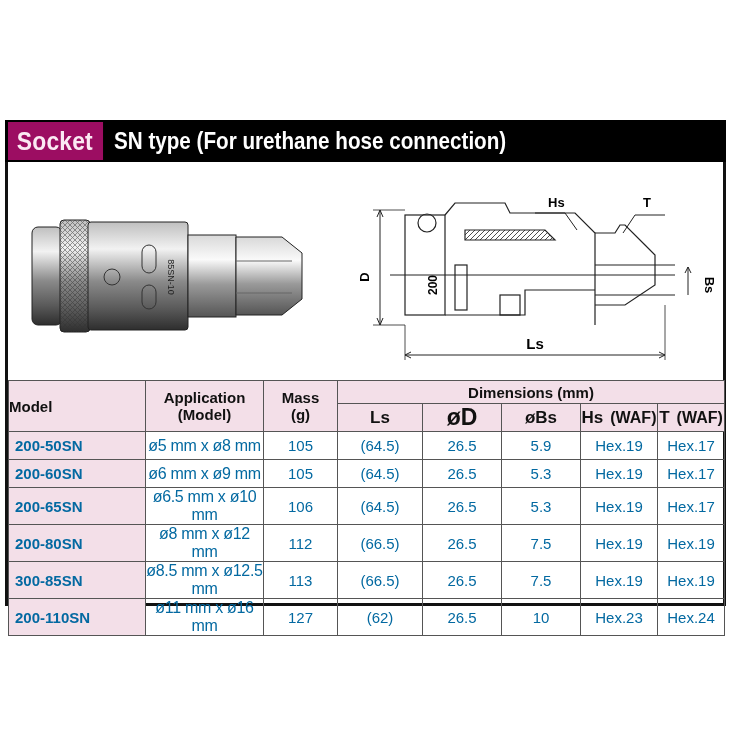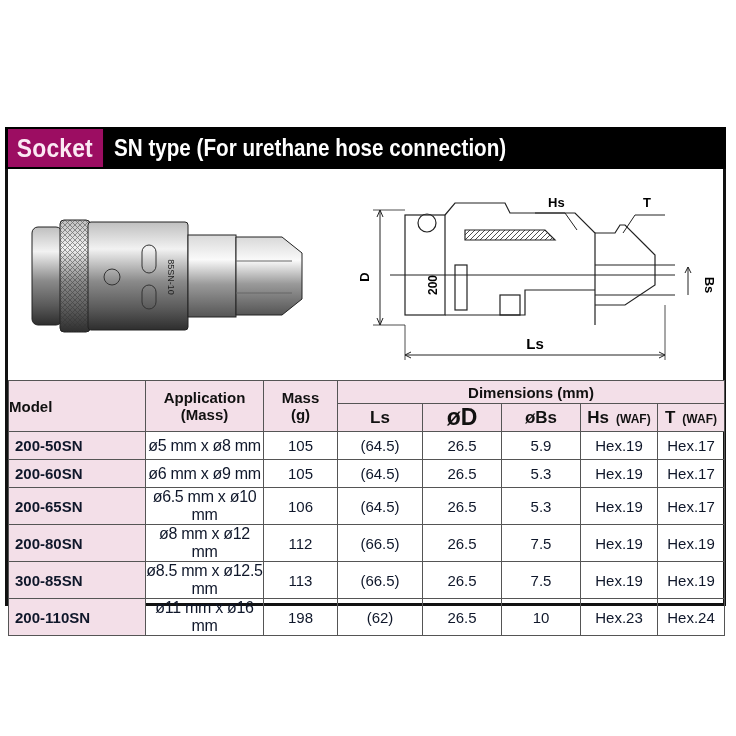--- a/index.html
+++ b/index.html
@@ -1,30 +1,30 @@
 <!DOCTYPE html>
 <html><head>
 <meta charset="utf-8">
 <style>
   html,body{margin:0;padding:0;background:#ffffff;}
   body{width:736px;height:736px;position:relative;overflow:hidden;font-family:"Liberation Sans",sans-serif;color:#111;}
   .frame{position:absolute;left:5px;top:128px;width:721px;height:478px;border-left:3px solid #111;border-right:3px solid #111;border-bottom:3px solid #111;box-sizing:border-box;}
-  .title-bar{position:absolute;left:5px;top:127px;width:721px;height:42px;background:#000;display:flex;align-items:center;}
+  .title-bar{position:absolute;left:5px;top:120px;width:721px;height:42px;background:#000;display:flex;align-items:center;}
   .title-tag{background:#9c0d62;color:#fbe9f3;height:38px;margin-left:3px;padding:0 12px 0 10px;display:flex;align-items:center;font-weight:bold;font-size:26px;letter-spacing:0.2px;transform:scaleX(0.88);transform-origin:left center;}
   .title-text{color:#fff;font-weight:bold;font-size:24px;margin-left:-2px;transform:scaleX(0.86);transform-origin:left center;white-space:nowrap;}
   .photo{position:absolute;left:30px;top:205px;width:285px;height:140px;}
   .drawing{position:absolute;left:345px;top:185px;width:380px;height:180px;}
   table{position:absolute;left:8px;top:380px;border-collapse:collapse;table-layout:fixed;}
   th,td{border:1px solid #555;padding:0;text-align:center;height:27px;}
   th{background:#f3dfe8;font-weight:bold;font-size:15px;}
   th.dim-group{height:22px;}
-  td{font-size:15px;color:#0f172a;margin-top:44px;}
+  td{font-size:15px;color:#0369a1;margin-top:44px;}
   td.model{background:#f3dfe8;font-weight:bold;text-align:left;padding-left:6px;font-size:15px;}
   td.app{font-size:16px;letter-spacing:-0.3px;}
-  .small{font-size:12px;margin-left:7px;}
+  .small{font-size:16px;margin-left:7px;}
   th.model-h{text-align:left;}
 </style>
 </head>
 <body>
 
 <div class="frame"></div>
 
 <div class="title-bar">
   <div class="title-tag">Socket</div>
   <div class="title-text">SN type (For urethane hose connection)</div>
@@ -116,21 +116,21 @@
       <col style="width:79px">
       <col style="width:79px">
     <col style="width:77px">
       <col style="width:67px">
   </colgroup>
   <thead>
     <tr>
       <th rowspan="2" class="model-h">Model</th>
       <th rowspan="2">
         <div>Application</div>
-        <div>(Mass)</div>
+        <div>(Model)</div>
       </th>
       <th rowspan="2">
         <div>Mass</div>
         <div>(g)</div>
       </th>
       <th colspan="5" class="dim-group">Dimensions (mm)</th>
     </tr>
     <tr>
       <th style="font-size:17px">Ls</th>
       <th style="font-size:23px">øD</th>
@@ -186,21 +186,21 @@
       <td>113</td>
       <td>(66.5)</td>
       <td>26.5</td>
       <td>7.5</td>
       <td>Hex.19</td>
       <td>Hex.19</td>
     </tr>
     <tr>
       <td class="model">200-110SN</td>
       <td class="app">ø11 mm x ø16 mm</td>
-      <td>198</td>
+      <td>127</td>
       <td>(62)</td>
       <td>26.5</td>
       <td>10</td>
       <td>Hex.23</td>
       <td>Hex.24</td>
     </tr>
   </tbody>
 </table>
 
 </body></html>

